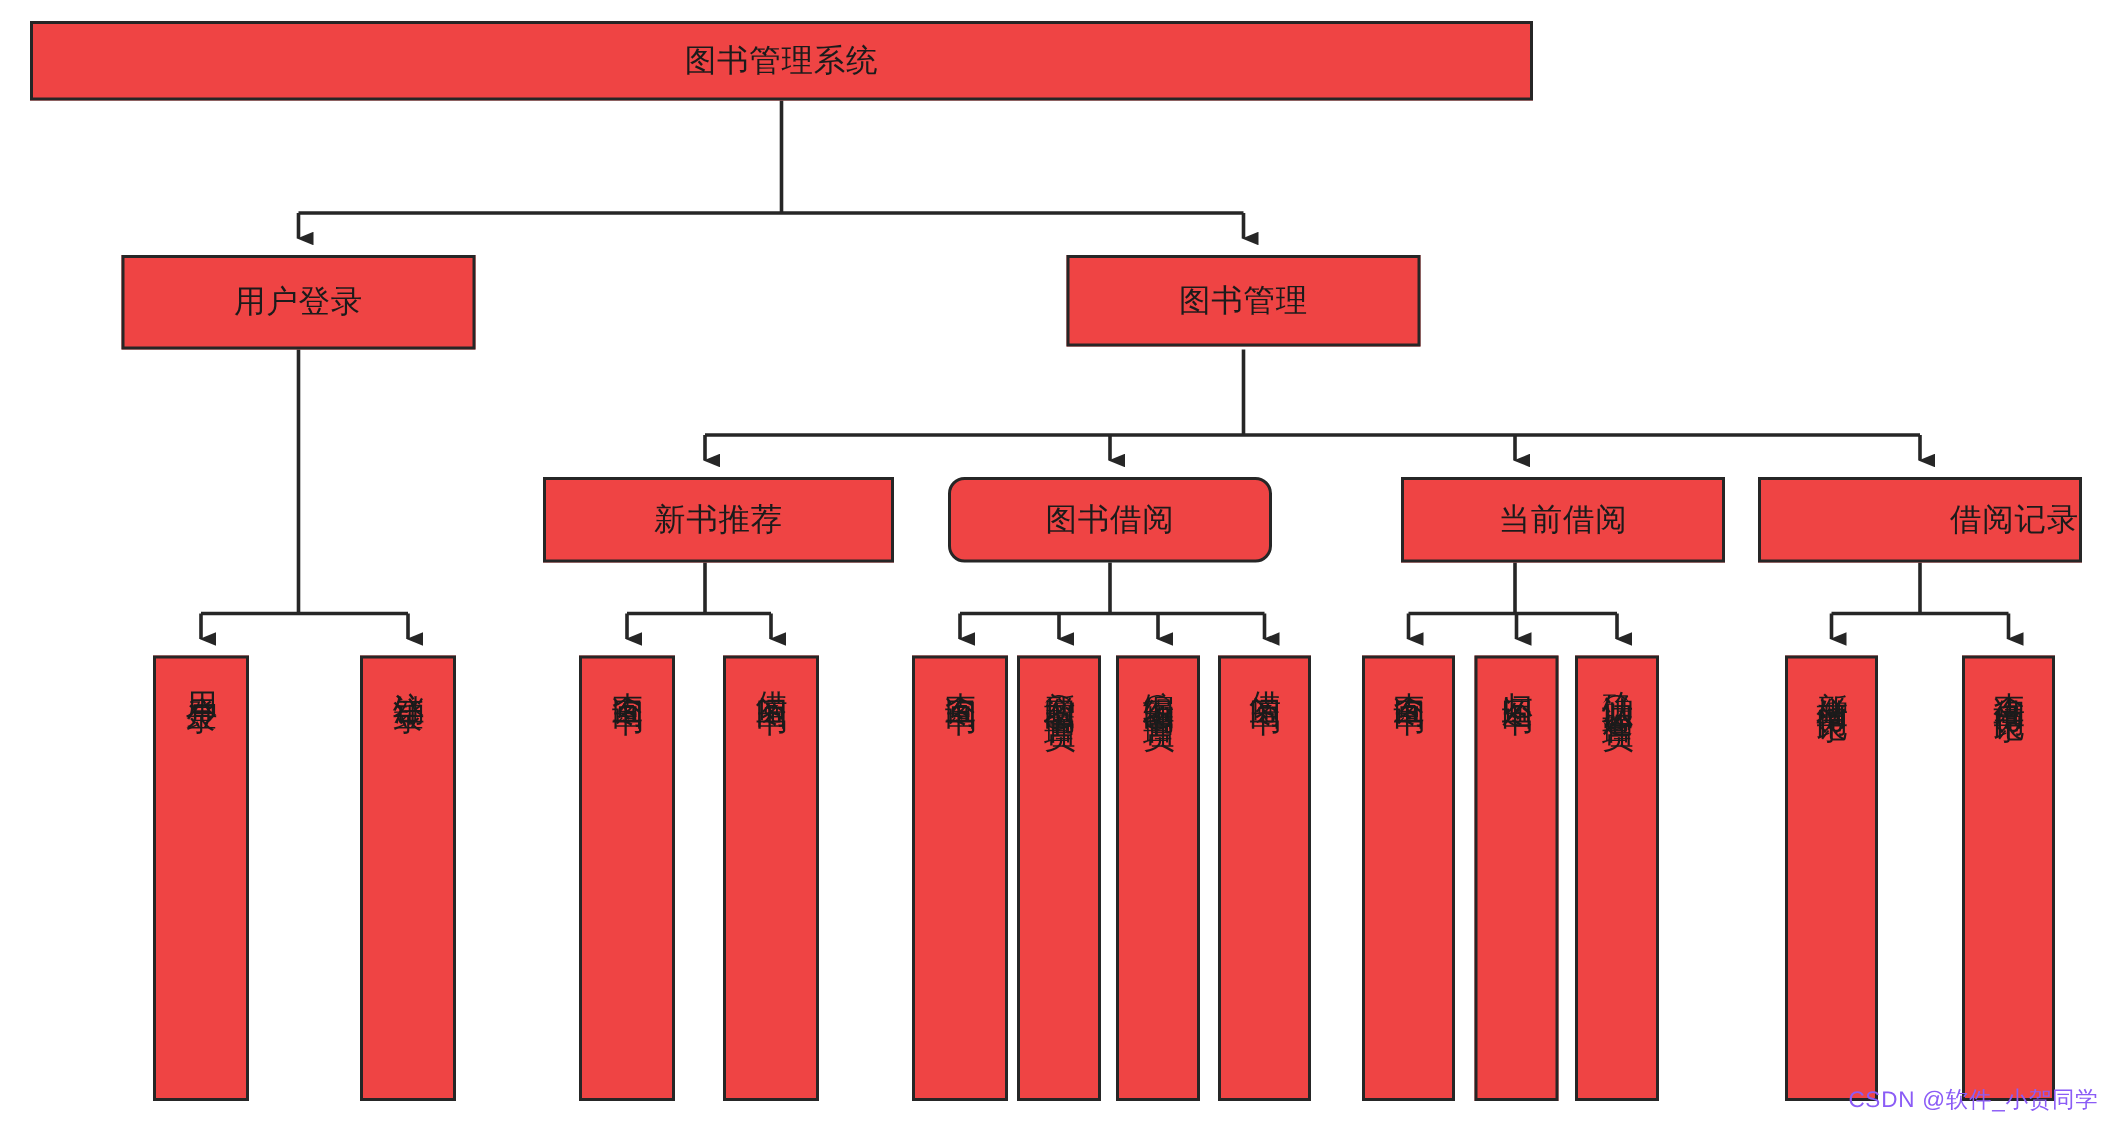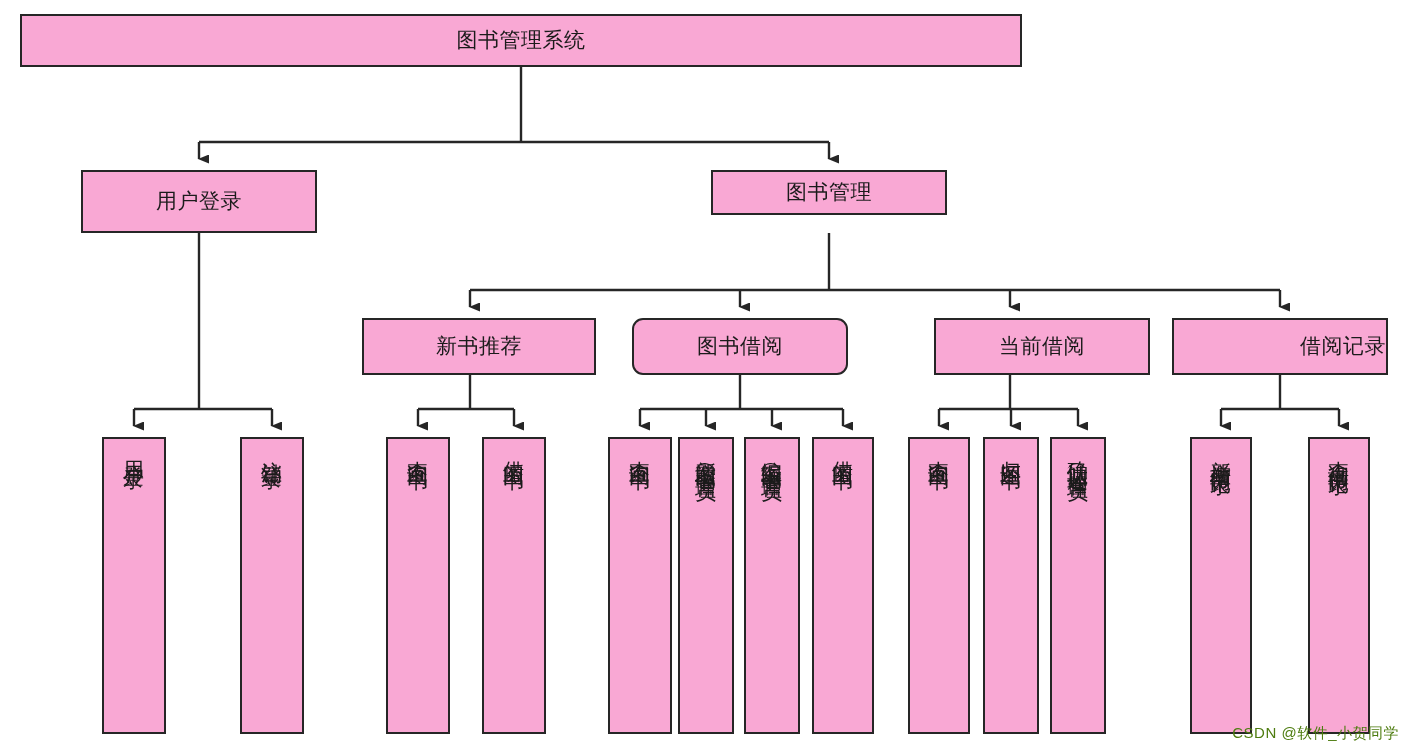--- a/index.html
+++ b/index.html
@@ -23,26 +23,27 @@
   #connectors {
     position: absolute;
     left: 0;
     top: 0;
     width: 1405px;
     height: 747px;
   }
   .node {
     position: absolute;
     box-sizing: border-box;
-    background: #f9a8d4;
+    background: #ef4444;
     border: 2px solid #262626;
     display: flex;
     align-items: center;
     justify-content: center;
     z-index: 2;
+    font-family: Liberation Serif, serif;
   }
   .node-label {
     display: block;
     text-align: center;
     line-height: 1.18;
     letter-spacing: 0.5px;
     color: #1b1b1b;
     white-space: nowrap;
   }
   
@@ -64,21 +65,21 @@
     font-size: 21px;
     line-height: 1;
     letter-spacing: 3px;
     white-space: nowrap;
   }
   #watermark {
     position: absolute;
     right: 6px;
     bottom: 4px;
     font-size: 15px;
-    color: #4d7c0f;
+    color: #8b5cf6;
     z-index: 5;
     white-space: nowrap;
     letter-spacing: 0.5px;
   }
 </style>
 </head>
 <body>
 
 <div id="diagram-canvas">
 
@@ -125,21 +126,21 @@
       </g>
   </svg>
 
   <div id="nodes-layer">
       <div class="node horiz root" style="left: 20px; top: 14px; width: 1002px; height: 53px;">
         <span class="node-label">图书管理系统</span>
       </div>
       <div class="node horiz" style="left: 81px; top: 170px; width: 236px; height: 63px;">
         <span class="node-label">用户登录</span>
       </div>
-      <div class="node horiz" style="left: 711px; top: 170px; width: 236px; height: 45px;">
+      <div class="node horiz" style="left: 711px; top: 170px; width: 236px; height: 61px;">
         <span class="node-label">图书管理</span>
       </div>
       <div class="node horiz" style="left: 362px; top: 318px; width: 234px; height: 57px;">
         <span class="node-label">新书推荐</span>
       </div>
       <div class="node horiz" style="left: 632px; top: 318px; width: 216px; height: 57px; border-radius: 11px;">
         <span class="node-label">图书借阅</span>
       </div>
       <div class="node horiz" style="left: 934px; top: 318px; width: 216px; height: 57px;">
         <span class="node-label">当前借阅</span>

